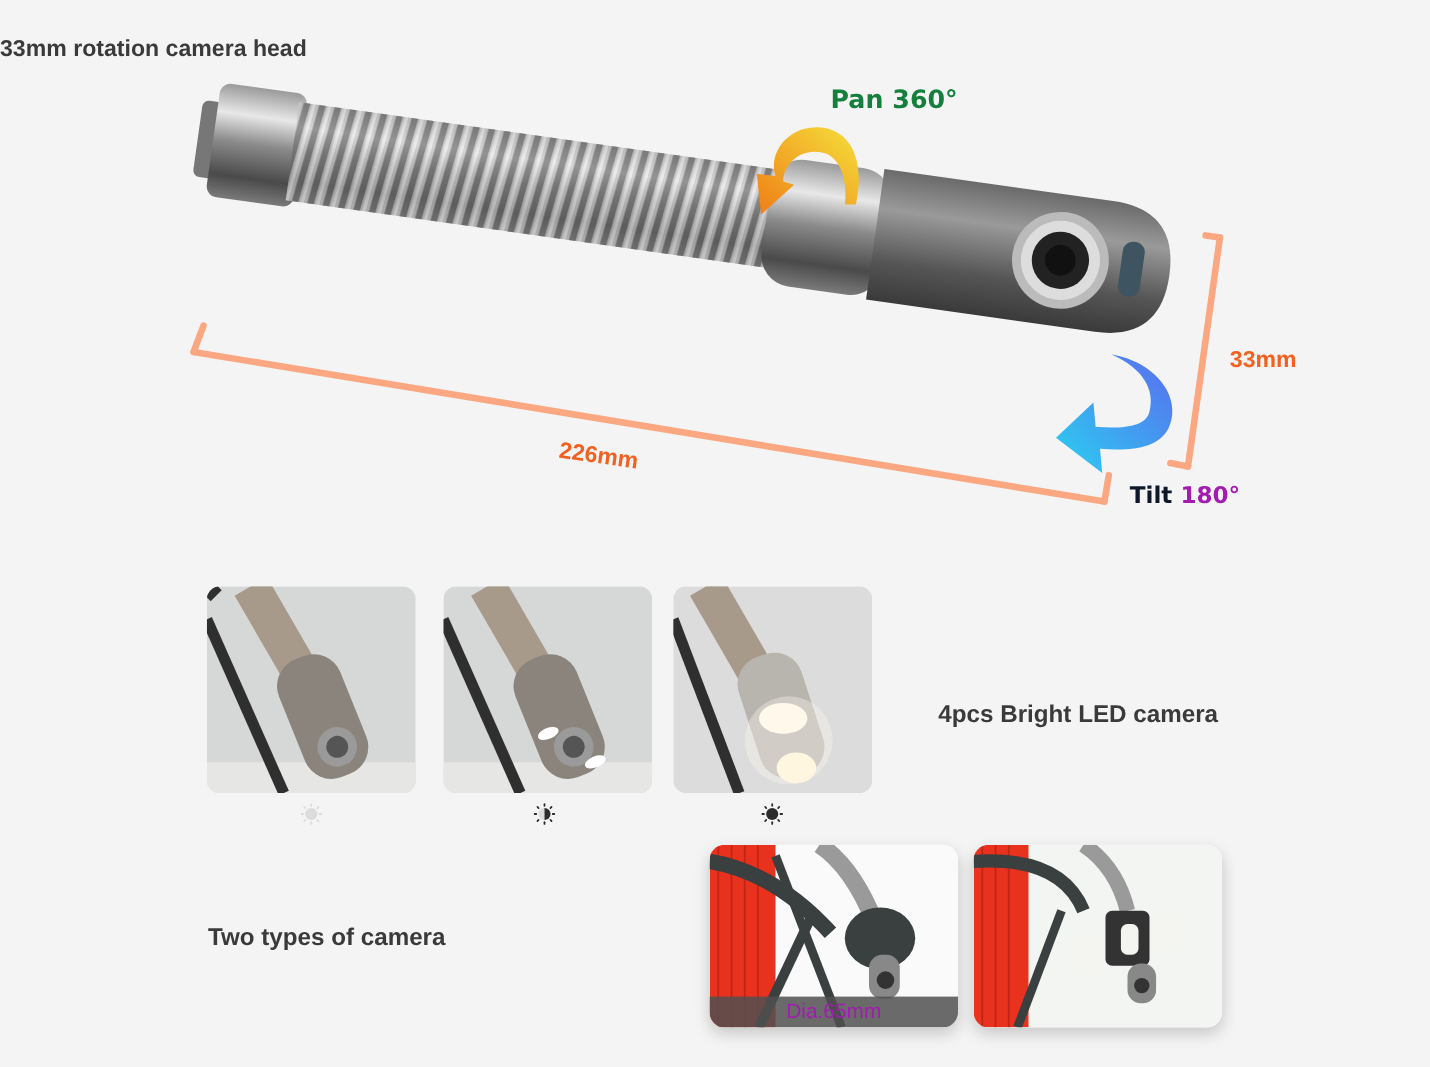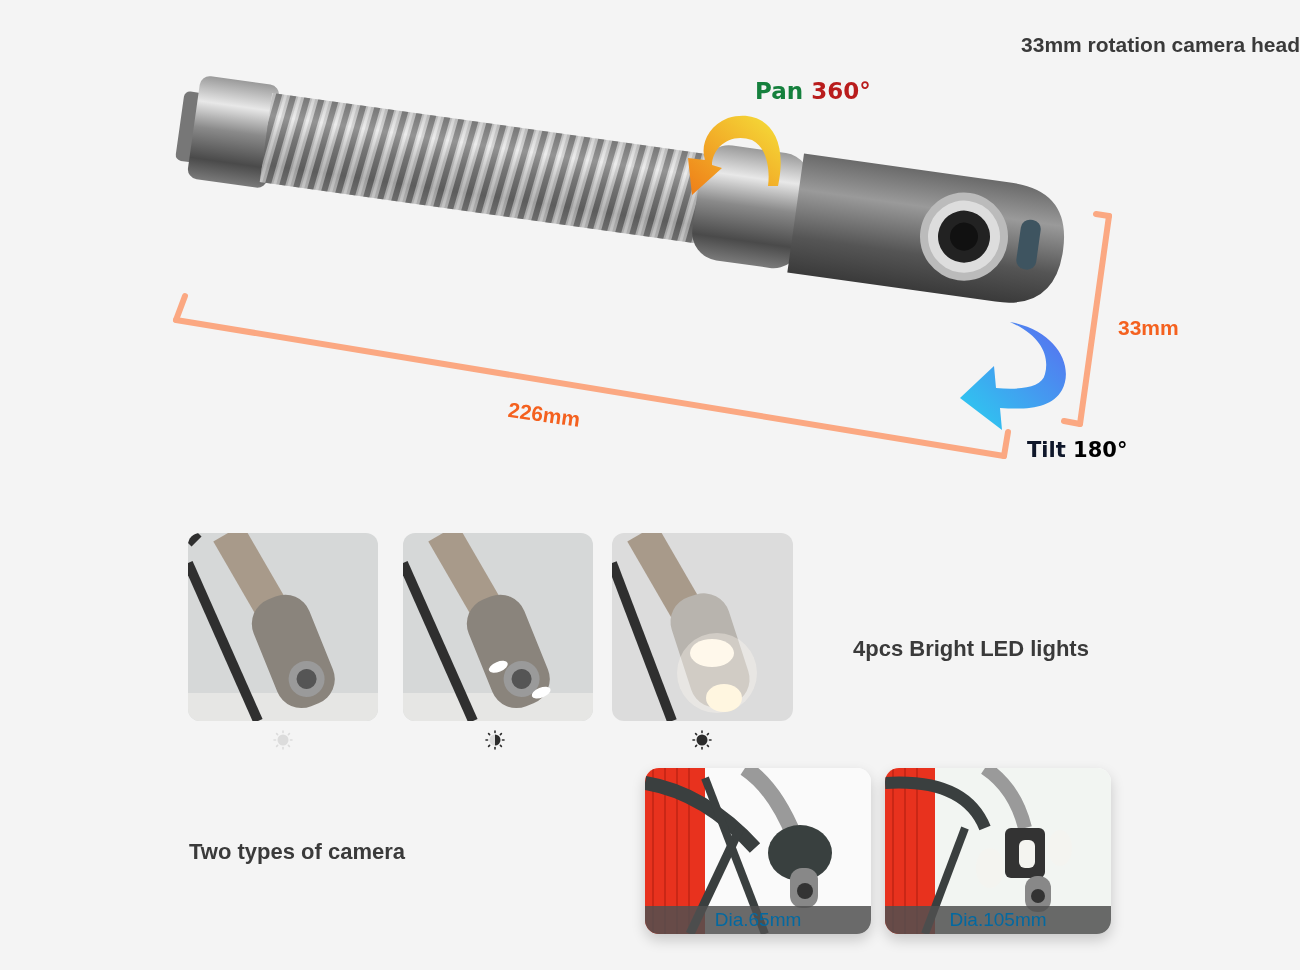--- a/index.html
+++ b/index.html
@@ -1,35 +1,35 @@
 <!DOCTYPE html>
 <html><head>
 <meta charset="utf-8">
 <style>
   html, body { margin:0; padding:0; }
   body { width:1300px; height:970px; background:#f4f4f4; position:relative; overflow:hidden; font-family:"Liberation Sans", sans-serif; }
   .abs { position:absolute; }
-  .title { left:0; width:1300px; top:33px; text-align:right; font-size:21px; font-weight:bold; color:#3a3a3a; }
+  .title { left:0; width:1300px; top:33px; text-align:left; font-size:21px; font-weight:bold; color:#3a3a3a; }
   .pan { left:755px; top:78px; font-size:23px; font-weight:900; font-family:"DejaVu Sans", sans-serif; }
   .pan .w1 { color:#15803d; }
-  .pan .w2 { color:#b91c1c;margin-top:37px; }
+  .pan .w2 { color:#15803d;margin-top:37px; }
   .tilt { left:1027px; top:438px; font-size:21px; font-weight:900; font-family:"DejaVu Sans", sans-serif; }
   .tilt .w1 { color:#0f172a; }
-  .tilt .w2 { color:#000000;margin-top:12px; }
+  .tilt .w2 { color:#a21caf;margin-top:12px; }
   .dim { color:#f4611f; font-weight:bold; font-size:21px; }
   .dim33 { left:1118px; top:316px; }
   .dim226 { left:510px; top:398px; transform:rotate(8deg); transform-origin:left top; }
   svg.main { left:0; top:0; }
   .thumb { width:190px; height:188px; border-radius:12px; overflow:hidden; top:533px; }
   .sun { top:730px; width:20px; height:20px; }
   .label { font-size:22px; font-weight:bold; color:#3a3a3a; }
   .led-label { left:853px; top:636px; }
   .skid-label { left:189px; top:839px; }
   .skid { top:768px; width:226px; height:166px; border-radius:14px; overflow:hidden; box-shadow:0 6px 14px rgba(0,0,0,0.18); background:#fff; }
-  .skid .cap { position:absolute; left:0; right:0; bottom:0; height:28px; background:rgba(80,80,80,0.85); color:#0369a1; font-size:19px; text-align:center; line-height:28px; }
+  .skid .cap { position:absolute; left:0; right:0; bottom:0; height:28px; background:rgba(80,80,80,0.85); color:#a21caf; font-size:19px; text-align:center; line-height:28px; }
 </style>
 </head>
 <body>
 
 <div class="abs title">33mm rotation camera head</div>
 
 <svg class="abs main" width="1300" height="500">
   <defs>
     <linearGradient id="metal" x1="0" y1="0" x2="0" y2="1">
       <stop offset="0" stop-color="#9a9a9a"></stop>
@@ -185,21 +185,21 @@
       <line x1="10" y1="17.5" x2="10" y2="19"></line>
     <line x1="1" y1="10" x2="2.5" y2="10"></line>
       <line x1="17.5" y1="10" x2="19" y2="10"></line>
     <line x1="3.6" y1="3.6" x2="4.6" y2="4.6"></line>
       <line x1="15.4" y1="15.4" x2="16.4" y2="16.4"></line>
     <line x1="3.6" y1="16.4" x2="4.6" y2="15.4"></line>
       <line x1="15.4" y1="4.6" x2="16.4" y2="3.6"></line>
   </g>
 </svg>
 
-<div class="abs label led-label">4pcs Bright LED lights</div>
+<div class="abs label led-label">4pcs Bright LED camera</div>
 <div class="abs label skid-label">Two types of camera</div>
 
 <div class="abs skid" style="left:645px;">
   <svg width="226" height="166">
     <rect width="226" height="166" fill="#fafafa"></rect>
     <rect x="0" y="0" width="60" height="166" fill="#e8321e"></rect>
     <g stroke="#c02414" stroke-width="1.5">
       <line x1="8" y1="0" x2="8" y2="166"></line>
         <line x1="20" y1="0" x2="20" y2="166"></line>
         <line x1="32" y1="0" x2="32" y2="166"></line>
@@ -227,14 +227,13 @@
     <path d="M0 15 Q80 10 100 60" stroke="#3a3f3f" stroke-width="12" fill="none"></path>
     <path d="M80 60 L40 166" stroke="#3a3f3f" stroke-width="8"></path>
     <path d="M100 0 Q130 20 140 60" stroke="#9a9a9a" stroke-width="14" fill="none"></path>
     <rect x="120" y="60" width="40" height="50" rx="6" fill="#333"></rect>
     <rect x="134" y="72" width="16" height="28" rx="6" fill="#f4f4f0"></rect>
     <ellipse cx="105" cy="100" rx="14" ry="20" fill="#f4f4f0"></ellipse>
     <ellipse cx="175" cy="80" rx="12" ry="18" fill="#f4f4f0"></ellipse>
     <rect x="140" y="108" width="26" height="36" rx="12" fill="#888"></rect>
     <circle cx="153" cy="128" r="7" fill="#333"></circle>
   </svg>
-  <div class="cap">Dia.105mm</div>
 </div>
 
 </body></html>

